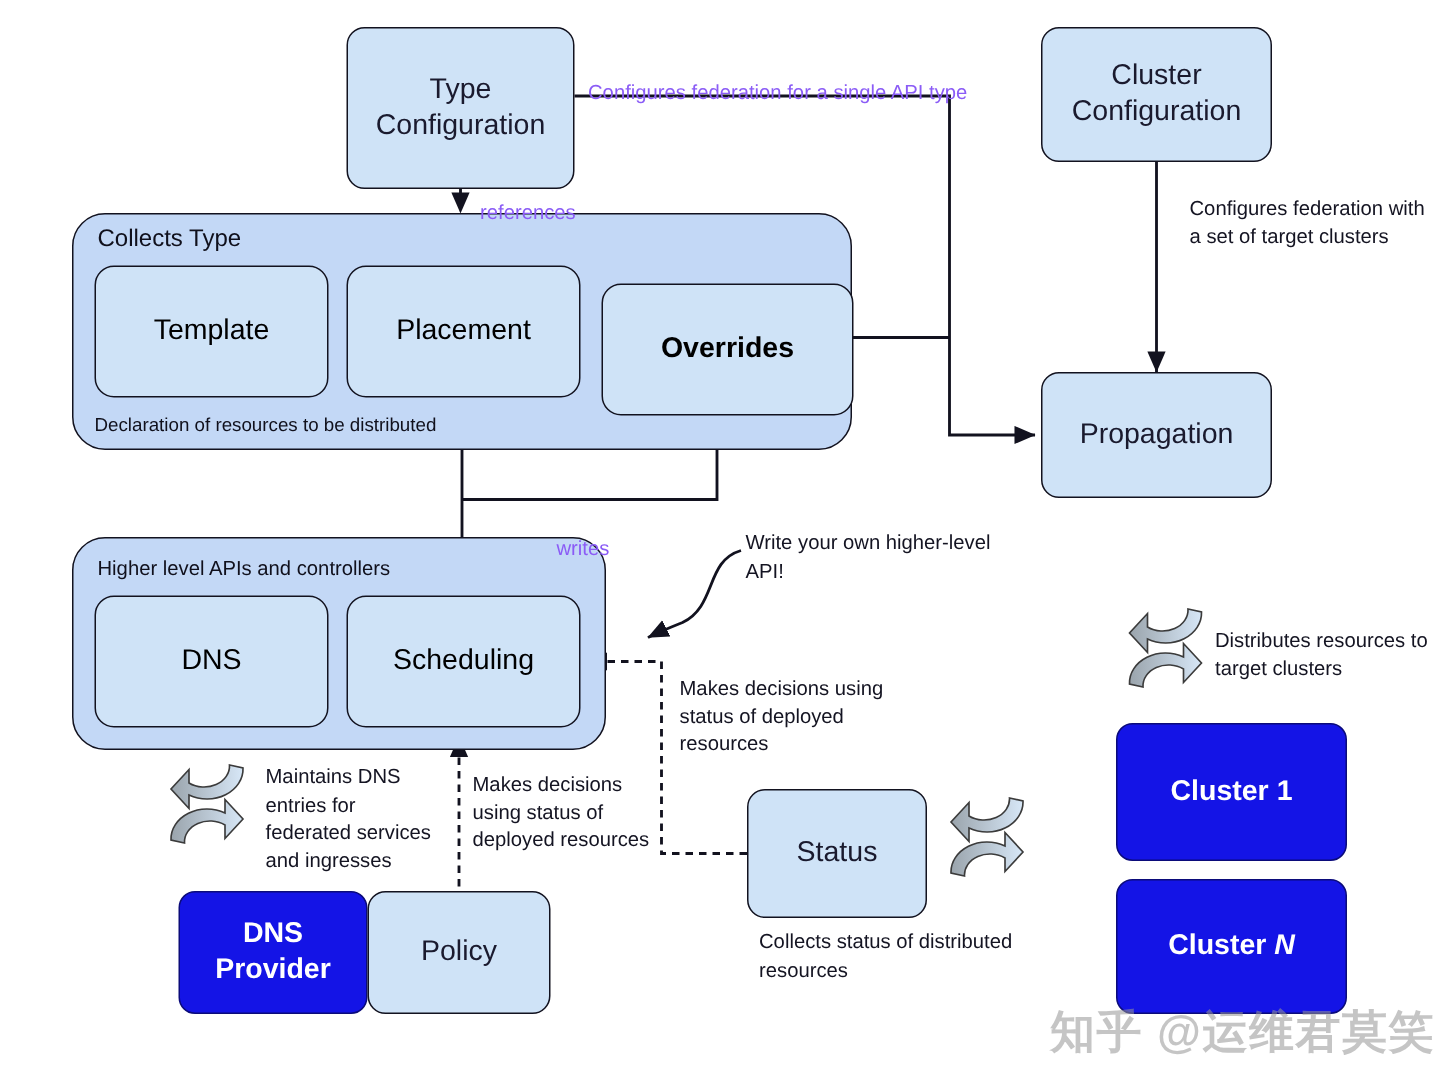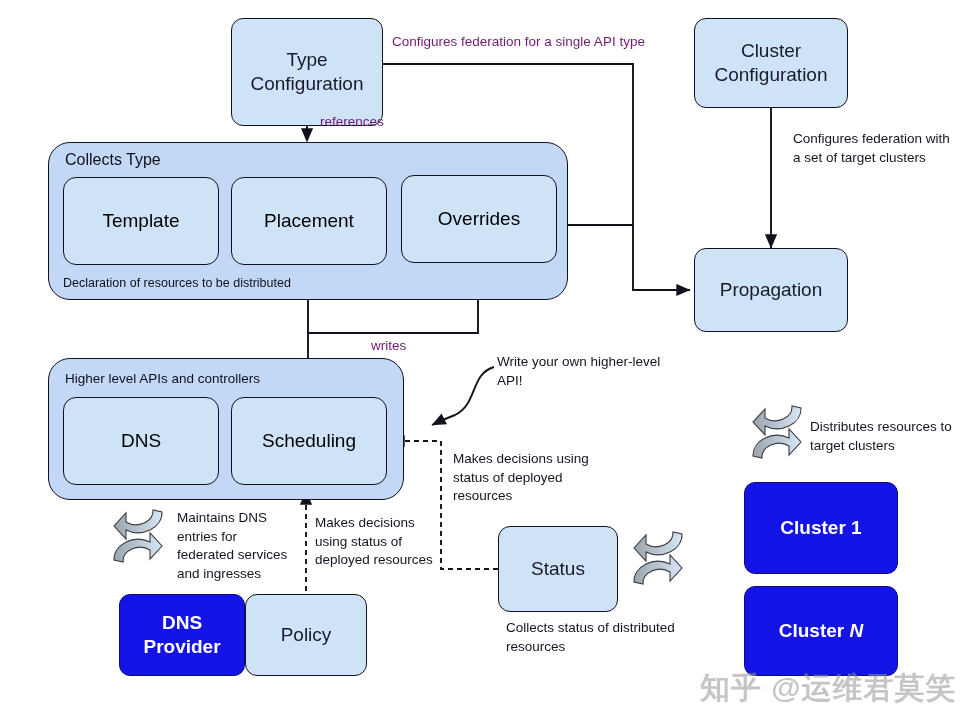--- a/index.html
+++ b/index.html
@@ -45,21 +45,21 @@
     position:absolute;box-sizing:border-box;
     display:flex;align-items:center;justify-content:center;
     text-align:center;line-height:1.25;margin-left:48px;
   }
 
   .note{
     position:absolute;font-size:13.5px;line-height:1.38;color:#141422;
     white-space:pre-line;
   }
   .edge-label{
-    position:absolute;font-size:13.5px;color:#701a75;white-space:nowrap;
+    position:absolute;font-size:13.5px;color:#8b5cf6;white-space:nowrap;margin-top:20px;
   }
 
   svg.lines{position:absolute;left:0;top:0;width:960px;height:720px;
             overflow:visible;pointer-events:none;}
 
   .watermark{
     position:absolute;font-size:30px;font-weight:bold;
     color:rgba(150,150,150,.55);
     white-space:nowrap;letter-spacing:1px;
   }
@@ -145,21 +145,21 @@
   </div>
 
   <div class="grp" style="left:48px;top:142px;width:520px;height:158px;">
     <div class="grp-title">Collects Type</div>
     <div class="inner" style="left:14px;top:34px;width:156px;height:88px;">
       <span>Template</span>
     </div>
     <div class="inner" style="left:182px;top:34px;width:156px;height:88px;">
       <span>Placement</span>
     </div>
-    <div class="inner" style="left:352px;top:32px;width:156px;height:88px;">
+    <div class="inner" style="left:352px;top:46px;width:168px;height:88px;font-weight:bold;">
       <span>Overrides</span>
     </div>
     <div class="grp-foot" style="top:133px;">Declaration of resources to be distributed</div>
   </div>
 
   <div class="grp" style="left:48px;top:358px;width:356px;height:142px;">
     <div class="grp-title" style="font-size:13.5px;top:12px;">Higher level APIs and controllers</div>
     <div class="inner" style="left:14px;top:38px;width:156px;height:88px;">
       <span>DNS</span>
     </div>

